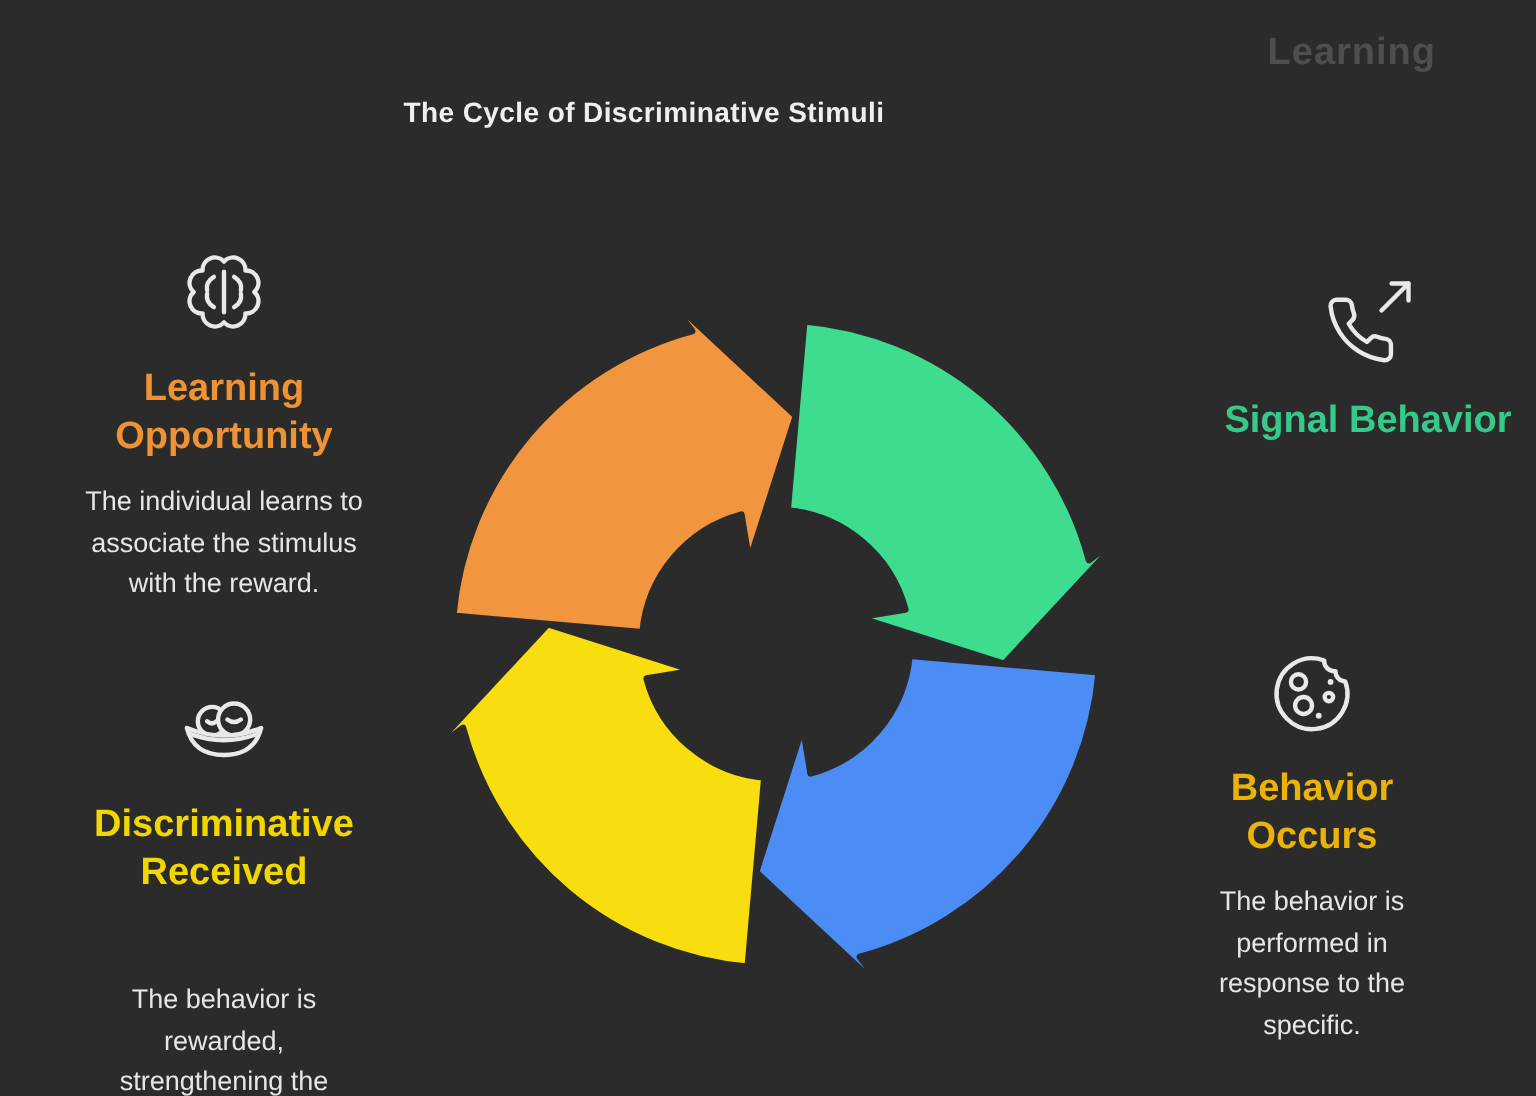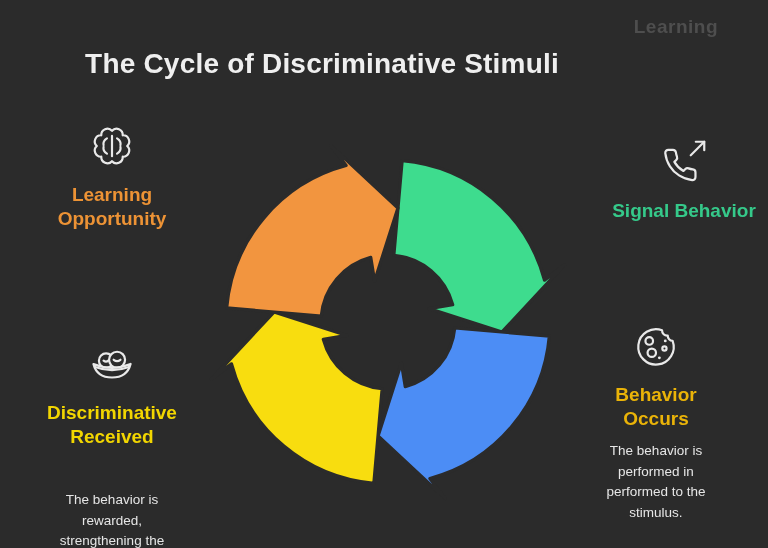--- a/index.html
+++ b/index.html
@@ -3,21 +3,21 @@
 <meta charset="utf-8">
 <style>
   html,body{margin:0;padding:0;}
   body{
     width:768px;height:548px;position:relative;overflow:hidden;
     background:#2B2B2B;
     font-family:"Liberation Sans", sans-serif;
   }
   .title{
     position:absolute;left:0;top:48px;width:644px;
-    text-align:center;font-size:28px;font-weight:bold;color:#EFEFEF;
+    text-align:center;font-size:14px;font-weight:bold;color:#EFEFEF;
     letter-spacing:.2px;
   }
   .watermark{
     position:absolute;top:16px;right:50px;
     font-size:19px;font-weight:bold;color:#4E4E4E;letter-spacing:.5px;
   }
   .section{
     position:absolute;width:184px;display:flex;flex-direction:column;
     align-items:center;text-align:center;
   }
@@ -77,20 +77,21 @@
                A7.3 7.3 0 0 1 19.3 44.7 A7.3 7.3 0 0 1 14 32
                A7.3 7.3 0 0 1 19.3 19.3 A7.3 7.3 0 0 1 32 14 Z"></path>
       <path d="M32 20 V44"></path>
       <path d="M26 23 q-5 3 -4 8"></path>
       <path d="M38 23 q5 3 4 8"></path>
       <path d="M26 41 q-5 -3 -4 -8"></path>
       <path d="M38 41 q5 -3 4 -8"></path>
     </svg>
   </div>
   <div class="heading" style="color: rgb(237, 147, 53);">Learning Opportunity</div>
+  <div class="body-text">The individual learns to associate the stimulus with the reward.</div>
 </div>
 
 <div class="section sec-reinforcement">
   <div class="icon">
     <svg viewBox="0 0 64 64">
       <circle class="occlude" cx="25" cy="28" r="8.5"></circle>
       <path d="M22 28 q3 2.5 5.5 0"></path>
       <circle class="occlude" cx="38" cy="27" r="9.5"></circle>
       <path d="M34 27 q4 3 8 0"></path>
       <path class="occlude" d="M10 32 Q32 41 54 32 Q50 48 32 48 Q14 48 10 32 Z"></path>
@@ -120,14 +121,14 @@
       <path d="M39.2 13.3 A21 21 0 1 0 51.7 25.8
                A6 6 0 0 1 45.9 19.6 A6 6 0 0 1 39.2 13.3 Z"></path>
       <circle cx="24" cy="26" r="4.5"></circle>
       <circle cx="27" cy="40" r="5"></circle>
       <circle cx="42" cy="35" r="2.5"></circle>
       <circle class="fill-dot" cx="43" cy="26" r="1.7"></circle>
       <circle class="fill-dot" cx="36" cy="46" r="1.7"></circle>
     </svg>
   </div>
   <div class="heading" style="color: #eab308;">Behavior Occurs</div>
-  <div class="body-text">The behavior is performed in performed to the stimulus.</div>
+  <div class="body-text">The behavior is performed in response to the specific.</div>
 </div>
 
 </body></html>

